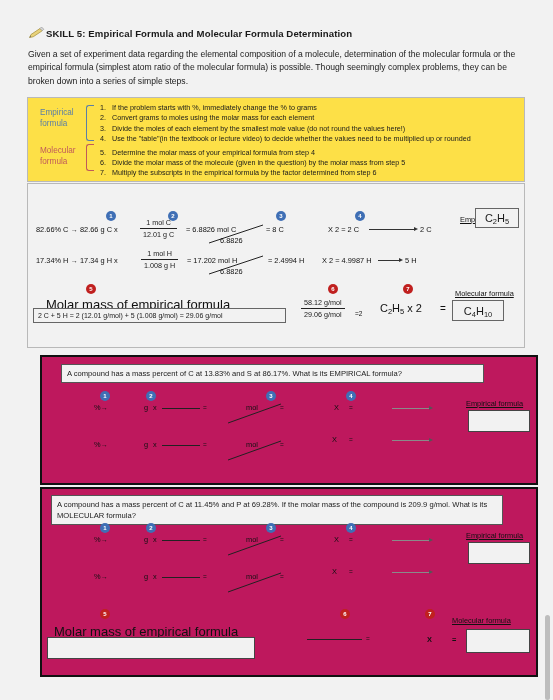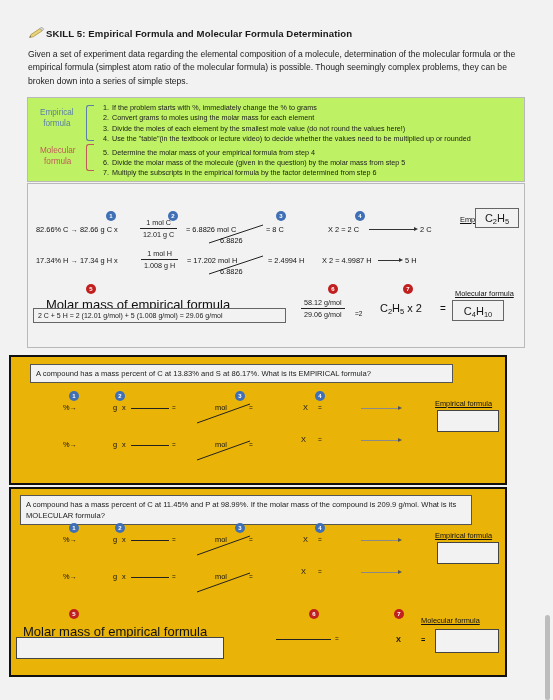--- a/index.html
+++ b/index.html
@@ -25,23 +25,22 @@
   .title-text{
     font-size:9.6px;font-weight:bold;letter-spacing:.1px;color:#1a1a1a;
   }
   .intro{
     position:absolute;left:28px;top:48px;width:496px;
     font-size:8.6px;line-height:13.4px;color:#1a1a1a;
   }
   
   .steps-card{
     position:absolute;left:27px;top:97px;width:498px;height:85px;
-    background:#bef264;border:1px solid #b9b9b9;
-    box-sizing:border-box;
-    text-align:center;
+    background:#fde047;border:1px solid #b9b9b9;
+    box-sizing:border-box;
   }
   .grp-label{
     position:absolute;font-size:8.2px;line-height:10.5px;
   }
   .grp-emp{left:12px;top:10px;color:#5b7fa6;}
   .grp-mol{left:12px;top:48px;color:#c05a5a;}
   .brace{
     position:absolute;width:7px;
     border-top:1px solid;border-bottom:1px solid;border-left:1px solid;
     border-top-left-radius:3px;border-bottom-left-radius:3px;
@@ -100,22 +99,22 @@
   }
   .mm-label{position:absolute;font-size:13px;color:#111;}
   .mm-box{
     position:absolute;border:1px solid #666;background:#f2f2f2;
     font-size:7px;padding:2px 4px;box-sizing:border-box;
     display:flex;align-items:center;
   }
   sub{font-size:.68em;vertical-align:baseline;position:relative;top:2px;}
   
   .prac-card{
-    position:absolute;left:9px;width:498px;
-    background:#eab308;border:2px solid #111;box-sizing:border-box;
+    position:absolute;left:40px;width:498px;
+    background:#be185d;border:2px solid #111;box-sizing:border-box;
   }
   .p2{top:355px;height:130px;}
   .p3{top:487px;height:190px;}
   .pr-prob{position:absolute;}
   .blank-line{position:absolute;background:#222;height:1.4px;}
   .thin-line{position:absolute;background:#8a8a8a;height:1px;}
   .diag{position:absolute;}
   .sym{position:absolute;font-size:7.4px;color:#111;}
   .eq{position:absolute;font-size:6.5px;color:#111;}
   .blank-ans{
@@ -297,21 +296,21 @@
       <line x1="1" y1="21" x2="54" y2="2" stroke="#222" stroke-width="1"></line>
     </svg>
     <div class="eq" style="left:238px;top:84px;">=</div>
     <div class="sym" style="left:290px;top:78px;">X</div>
     <div class="eq" style="left:307px;top:79px;">=</div>
     <div class="thin-line" style="left:350px;top:83px;width:38px;"></div>
     <div class="arrow-head" style="left:387px;top:80.5px;border-left-color:#555;"></div>
   </div>
 
   <div class="prac-card p3">
-    <div class="prob-box pr-prob" style="left:9px;top:6px;width:452px;">A compound has a mass percent of C at 11.45% and P at 98.99%. If the molar mass of the compound is 209.9 g/mol. What is its MOLECULAR formula?</div>
+    <div class="prob-box pr-prob" style="left:9px;top:6px;width:452px;">A compound has a mass percent of C at 11.45% and P at 69.28%. If the molar mass of the compound is 209.9 g/mol. What is its MOLECULAR formula?</div>
 
     <div class="badge b-blue" style="left:58px;top:34px;">1</div>
     <div class="badge b-blue" style="left:104px;top:34px;">2</div>
     <div class="badge b-blue" style="left:224px;top:34px;">3</div>
     <div class="badge b-blue" style="left:304px;top:34px;">4</div>
 
     <div class="sym" style="left:52px;top:46px;">%→</div>
     <div class="sym" style="left:102px;top:46px;">g</div>
     <div class="sym" style="left:111px;top:46px;">x</div>
     <div class="blank-line" style="left:120px;top:51px;width:38px;"></div>

